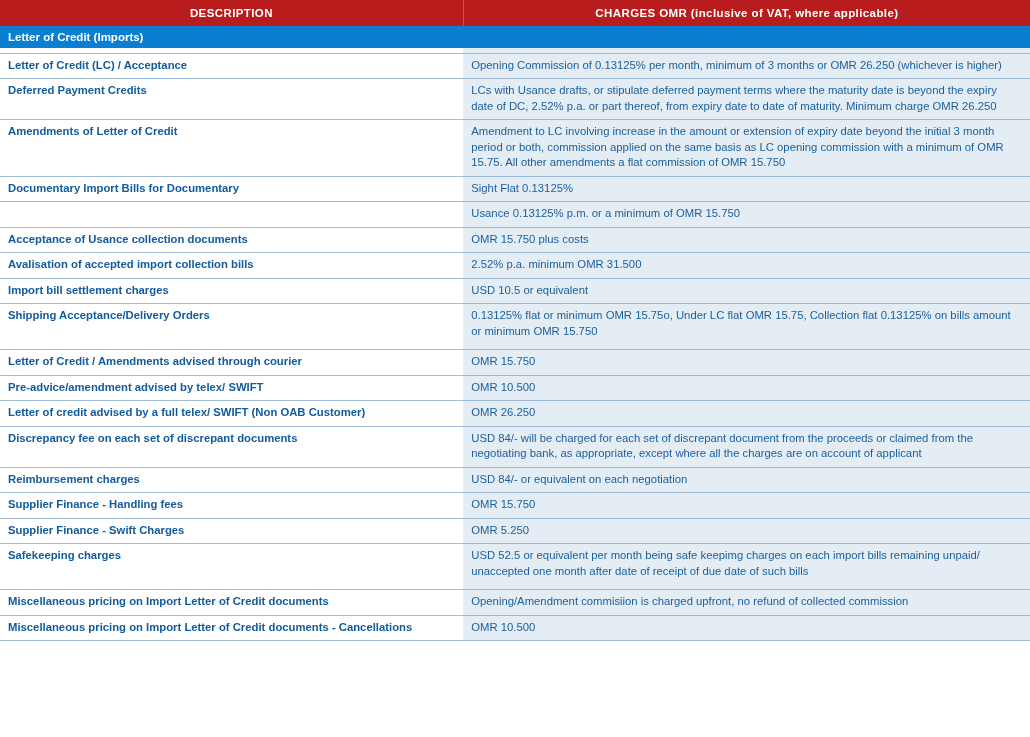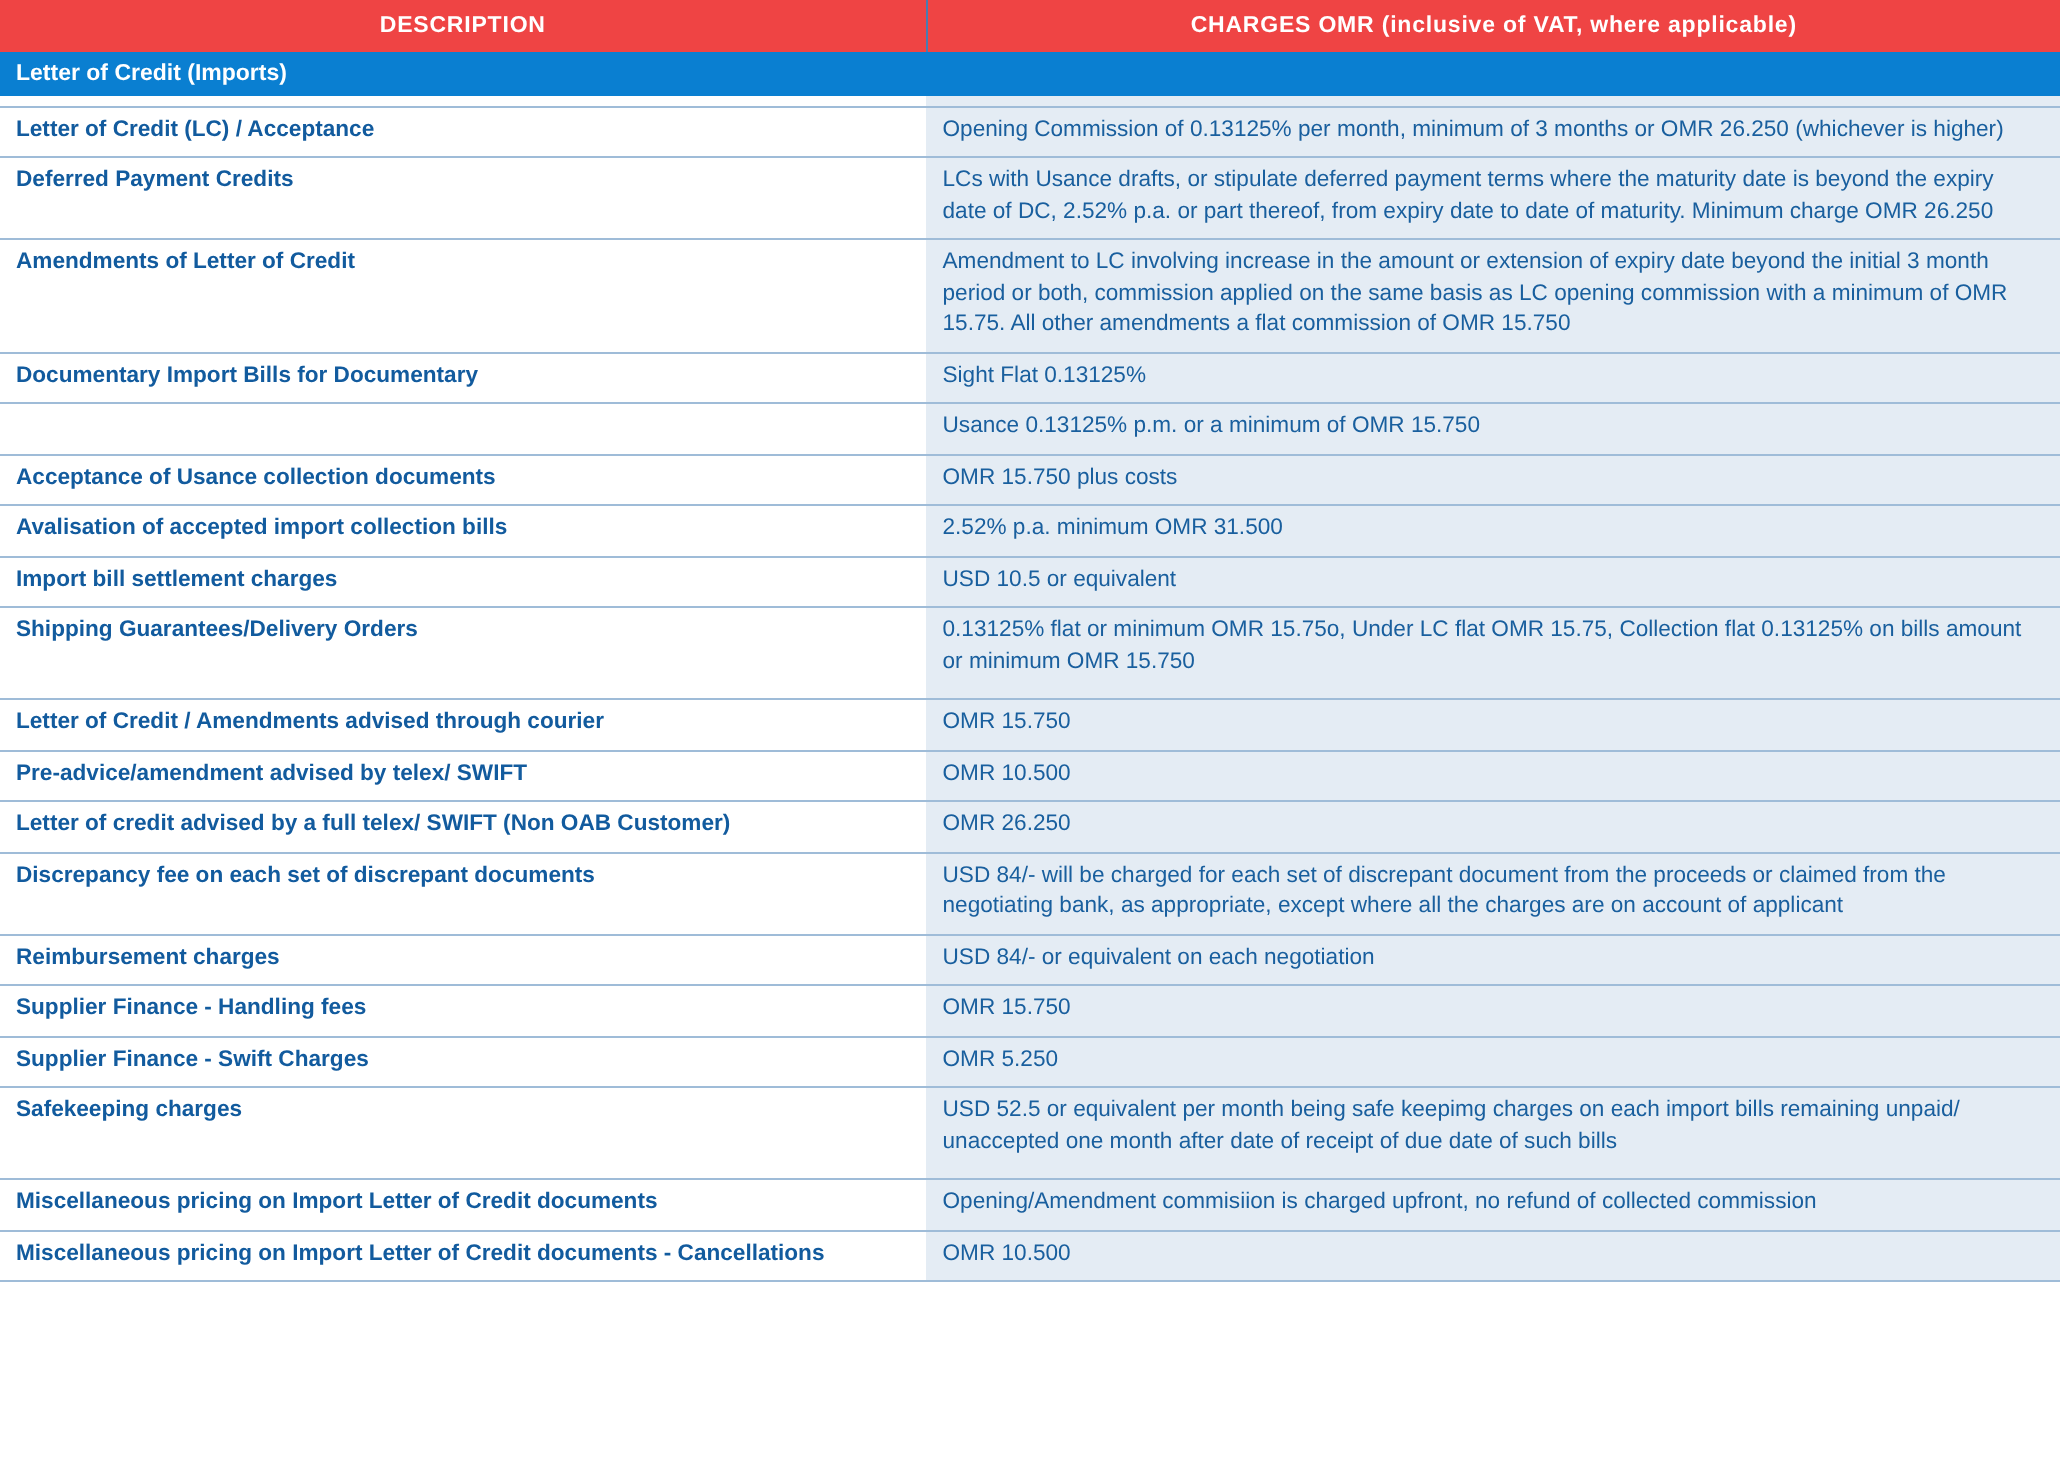--- a/index.html
+++ b/index.html
@@ -19,21 +19,21 @@
     width: 1030px;
     border-collapse: collapse;
     table-layout: fixed;
   }
 
   
   .col-desc { width: 421px; }
   .col-chg  { width: 515px; }
 
   thead th {
-    background: #ef4444;
+    background: #b91c1c;
     color: #ffffff;
     font-size: 11.5px;
     font-weight: bold;
     letter-spacing: 0.4px;
     text-align: center;
     height: 26px;
     padding: 0 6px;
     vertical-align: middle;
     box-sizing: border-box;
   }
@@ -146,21 +146,21 @@
       </tr>
       <tr class="data-row">
         <td class="c-desc">Avalisation of accepted import collection bills</td>
         <td class="c-charge">2.52% p.a. minimum OMR 31.500</td>
       </tr>
       <tr class="data-row">
         <td class="c-desc">Import bill settlement charges</td>
         <td class="c-charge">USD 10.5 or equivalent</td>
       </tr>
       <tr class="data-row tall">
-        <td class="c-desc">Shipping Guarantees/Delivery Orders</td>
+        <td class="c-desc">Shipping Acceptance/Delivery Orders</td>
         <td class="c-charge">0.13125% flat or minimum OMR 15.75o, Under LC flat OMR 15.75, Collection flat 0.13125% on bills amount or minimum OMR 15.750</td>
       </tr>
       <tr class="data-row">
         <td class="c-desc">Letter of Credit / Amendments advised through courier</td>
         <td class="c-charge">OMR 15.750</td>
       </tr>
       <tr class="data-row">
         <td class="c-desc">Pre-advice/amendment advised by telex/ SWIFT</td>
         <td class="c-charge">OMR 10.500</td>
       </tr>

